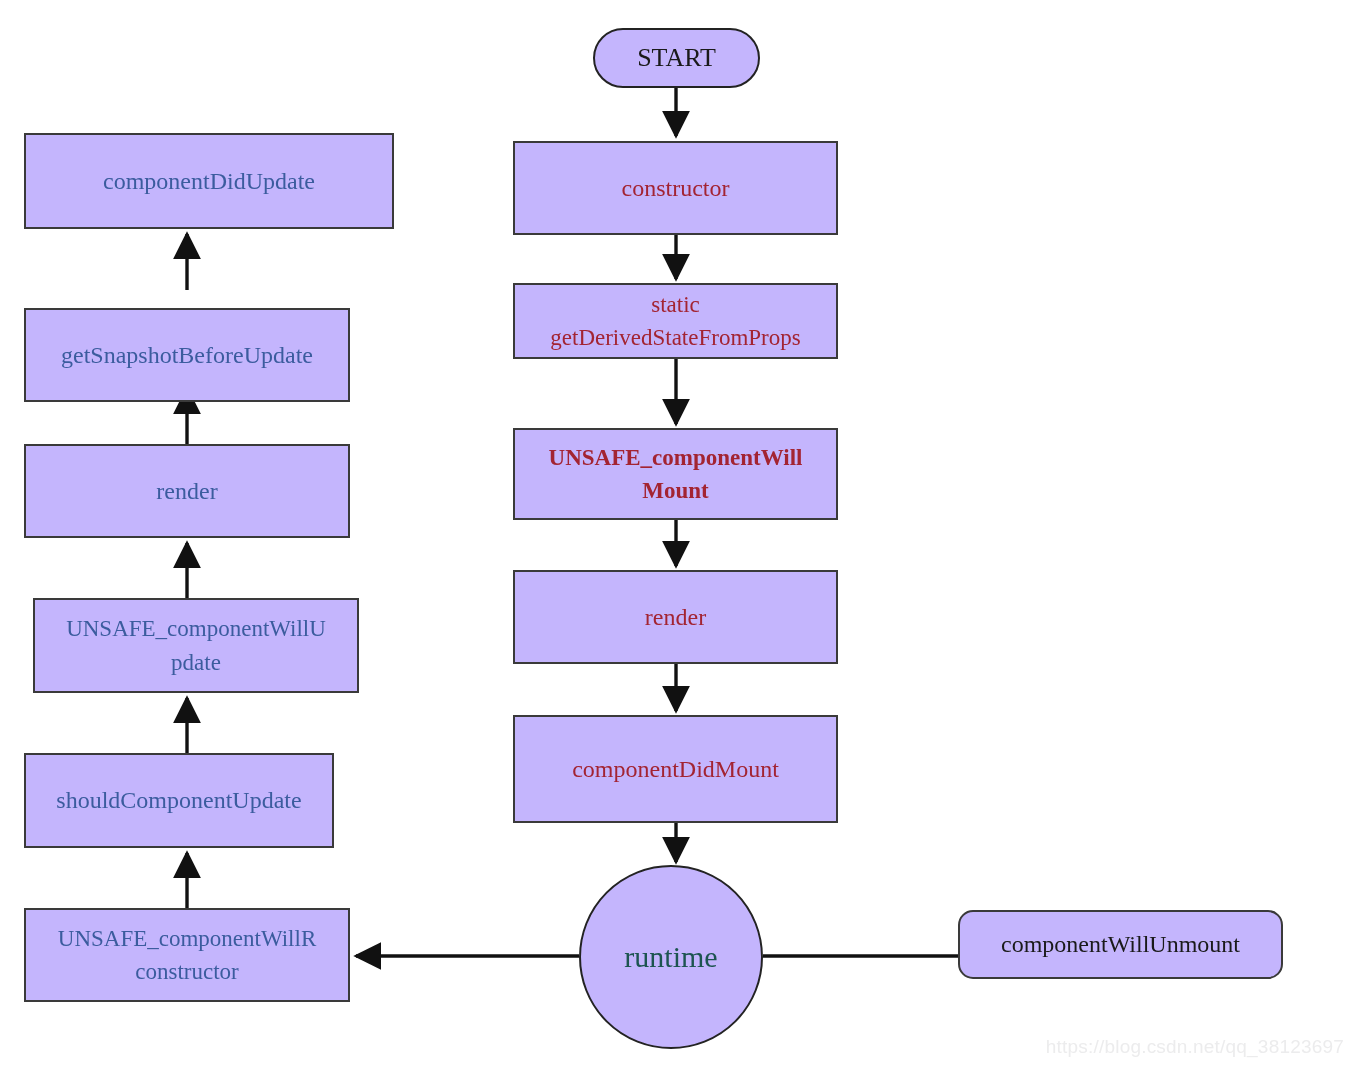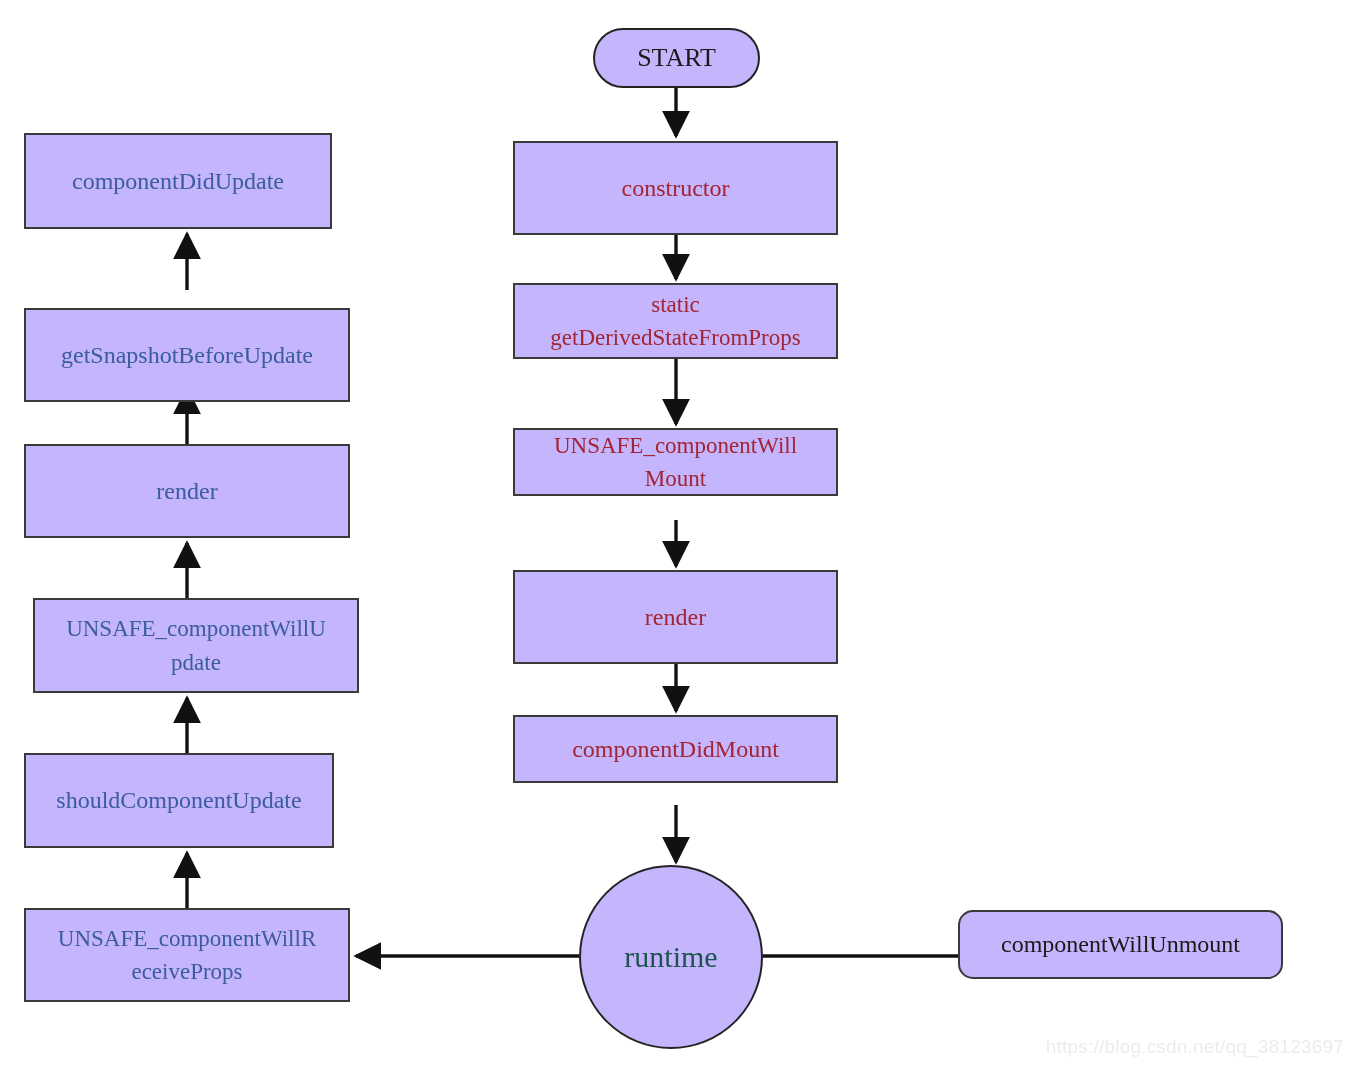--- a/index.html
+++ b/index.html
@@ -119,38 +119,38 @@
 
   <div class="node rect fs-24 t-red" style="left:513px; top:141px; width:325px; height:94px;">
     <span class="label">constructor</span>
   </div>
 
   <div class="node rect fs-23 t-red" style="left:513px; top:283px; width:325px; height:76px;">
     <span class="label">static
 getDerivedStateFromProps</span>
   </div>
 
-  <div class="node rect fs-23 t-red" style="left:513px; top:428px; width:325px; height:68px;">
+  <div class="node rect fs-23 t-red" style="left:513px; top:428px; width:325px; height:92px;font-weight:bold;">
     <span class="label">UNSAFE_componentWill
 Mount</span>
   </div>
 
   <div class="node rect fs-24 t-red" style="left:513px; top:570px; width:325px; height:94px;">
     <span class="label">render</span>
   </div>
 
-  <div class="node rect fs-24 t-red" style="left:513px; top:715px; width:325px; height:68px;">
+  <div class="node rect fs-24 t-red" style="left:513px; top:715px; width:325px; height:108px;">
     <span class="label">componentDidMount</span>
   </div>
 
   <div class="node circle fs-30 t-teal" style="left:579px; top:865px; width:184px; height:184px;">
     <span class="label">runtime</span>
   </div>
 
-  <div class="node rect fs-24 t-blue" style="left:24px; top:133px; width:308px; height:96px;">
+  <div class="node rect fs-24 t-blue" style="left:24px; top:133px; width:370px; height:96px;">
     <span class="label">componentDidUpdate</span>
   </div>
 
   <div class="node rect fs-24 t-blue" style="left:24px; top:290px; width:326px; height:94px;margin-top:18px;">
     <span class="label">getSnapshotBeforeUpdate</span>
   </div>
 
   <div class="node rect fs-24 t-blue" style="left:24px; top:444px; width:326px; height:94px;">
     <span class="label">render</span>
   </div>
@@ -159,21 +159,21 @@
     <span class="label">UNSAFE_componentWillU
 pdate</span>
   </div>
 
   <div class="node rect fs-24 t-blue" style="left:24px; top:753px; width:310px; height:95px;">
     <span class="label">shouldComponentUpdate</span>
   </div>
 
   <div class="node rect fs-23 t-blue" style="left:24px; top:908px; width:326px; height:94px;">
     <span class="label">UNSAFE_componentWillR
-eceiveProps</span>
+constructor</span>
   </div>
 
   <div class="node rect fs-24 t-black" style="left:958px; top:910px; width:325px; height:69px;border-radius:15px;">
     <span class="label">componentWillUnmount</span>
   </div>
 
   <div id="watermark">https://blog.csdn.net/qq_38123697</div>
 
 </div>
 

